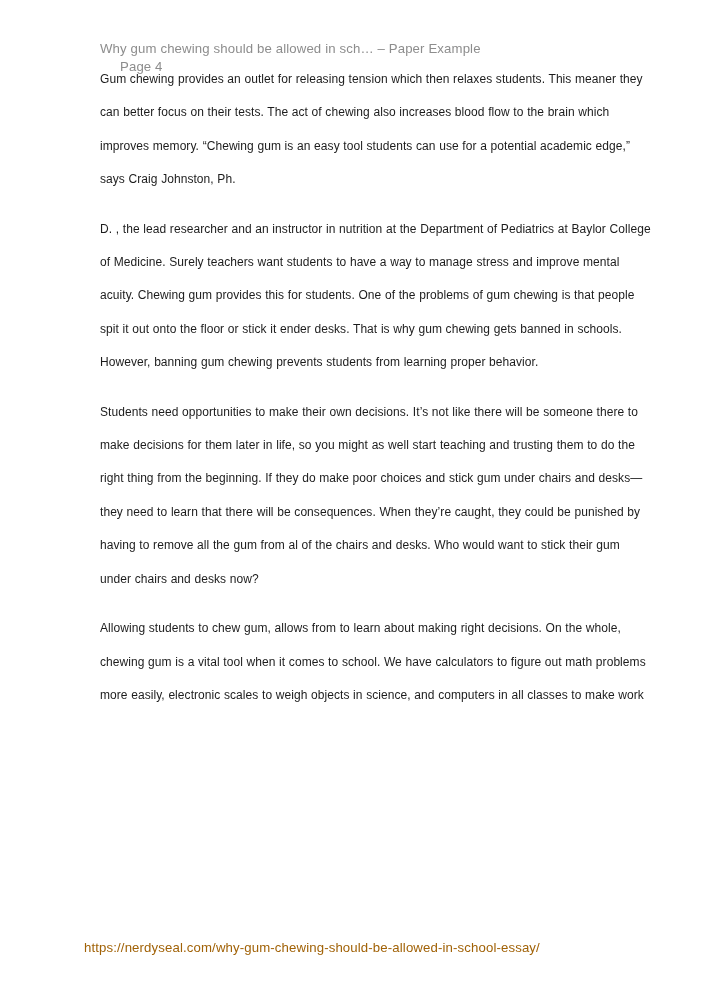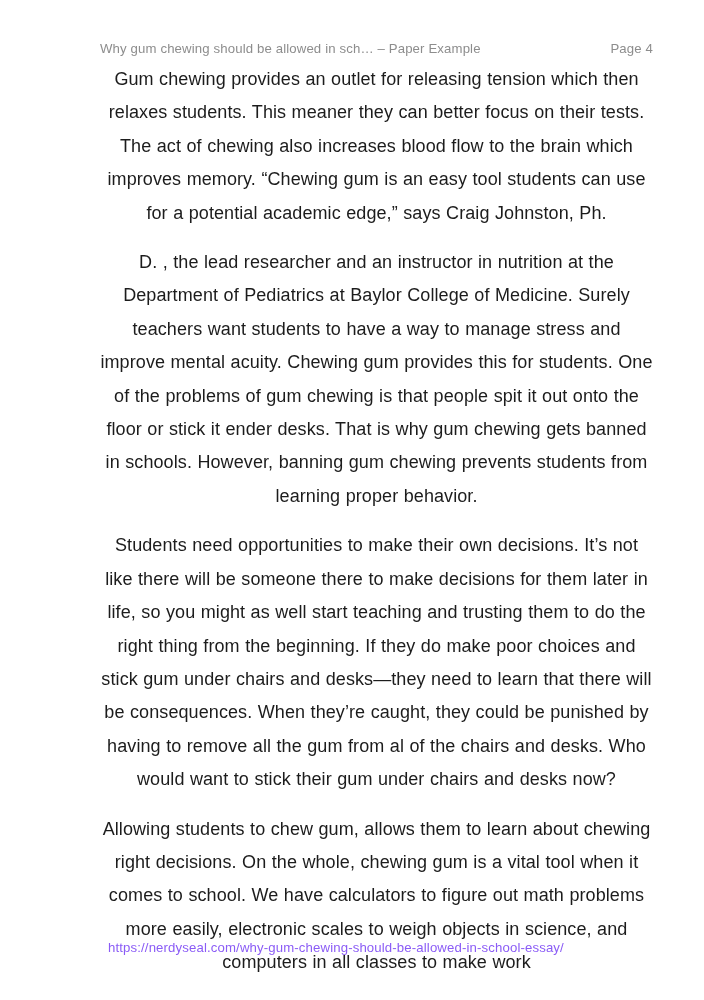--- a/index.html
+++ b/index.html
@@ -29,20 +29,21 @@
     top: 40px;
     width: 553px;
     display: flex;
     justify-content: space-between;
     align-items: baseline;
     font-size: 13.2px;
     line-height: 18px;
     color: #8d8d8d;
     letter-spacing: 0.01em;
     white-space: nowrap;
+    flex-direction: column;
   }
 
   .header-title {
     overflow: hidden;
     text-overflow: ellipsis;
   }
 
   .header-page-number {
     flex: none;
     padding-left: 20px;
@@ -50,58 +51,58 @@
 
   .doc-body {
     position: absolute;
     left: 100px;
     top: 63px;
     width: 553px;
   }
 
   .doc-body p {
     margin: 0 0 16px 0;
-    font-size: 18px;
+    font-size: 12px;
     line-height: 33.4px;
     color: #1c1c1c;
-    text-align: center;
+    text-align: left;
     letter-spacing: 0.005em;
     word-spacing: 0.02em;
   }
 
   .doc-body p:last-child {
     margin-bottom: 0;
   }
 
   .page-footer {
     position: absolute;
-    left: 108px;
+    left: 84px;
     top: 938px;
     width: 560px;
     font-size: 13.2px;
     line-height: 20px;
-    color: #8b5cf6;
+    color: #a16207;
     letter-spacing: 0.01em;
     white-space: nowrap;
   }
 </style>
 </head>
 <body>
 
 <div class="page">
 
   <div class="page-header">
     <span class="header-title">Why gum chewing should be allowed in sch… – Paper Example</span>
     <span class="header-page-number">Page 4</span>
   </div>
 
   <div class="doc-body">
     <p>Gum chewing provides an outlet for releasing tension which then relaxes students. This meaner they can better focus on their tests. The act of chewing also increases blood flow to the brain which improves memory. “Chewing gum is an easy tool students can use for a potential academic edge,” says Craig Johnston, Ph.</p>
     <p>D. , the lead researcher and an instructor in nutrition at the Department of Pediatrics at Baylor College of Medicine. Surely teachers want students to have a way to manage stress and improve mental acuity. Chewing gum provides this for students. One of the problems of gum chewing is that people spit it out onto the floor or stick it ender desks. That is why gum chewing gets banned in schools. However, banning gum chewing prevents students from learning proper behavior.</p>
     <p>Students need opportunities to make their own decisions. It’s not like there will be someone there to make decisions for them later in life, so you might as well start teaching and trusting them to do the right thing from the beginning. If they do make poor choices and stick gum under chairs and desks—they need to learn that there will be consequences. When they’re caught, they could be punished by having to remove all the gum from al of the chairs and desks. Who would want to stick their gum under chairs and desks now?</p>
-    <p>Allowing students to chew gum, allows them to learn about chewing right decisions. On the whole, chewing gum is a vital tool when it comes to school. We have calculators to figure out math problems more easily, electronic scales to weigh objects in science, and computers in all classes to make work</p>
+    <p>Allowing students to chew gum, allows from to learn about making right decisions. On the whole, chewing gum is a vital tool when it comes to school. We have calculators to figure out math problems more easily, electronic scales to weigh objects in science, and computers in all classes to make work</p>
   </div>
 
   <div class="page-footer">
     <span>https://nerdyseal.com/why-gum-chewing-should-be-allowed-in-school-essay/</span>
   </div>
 
 </div>
 
 </body></html>

